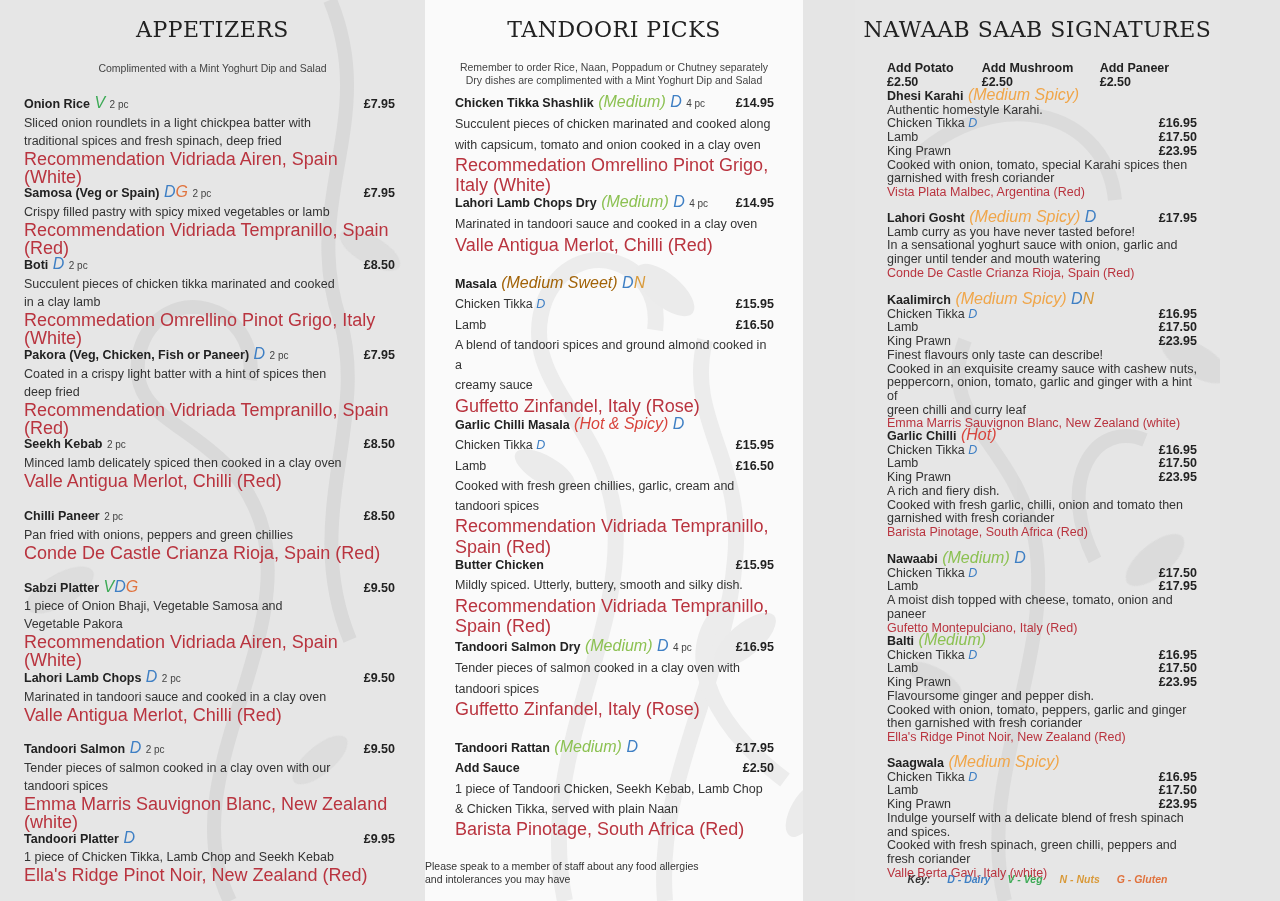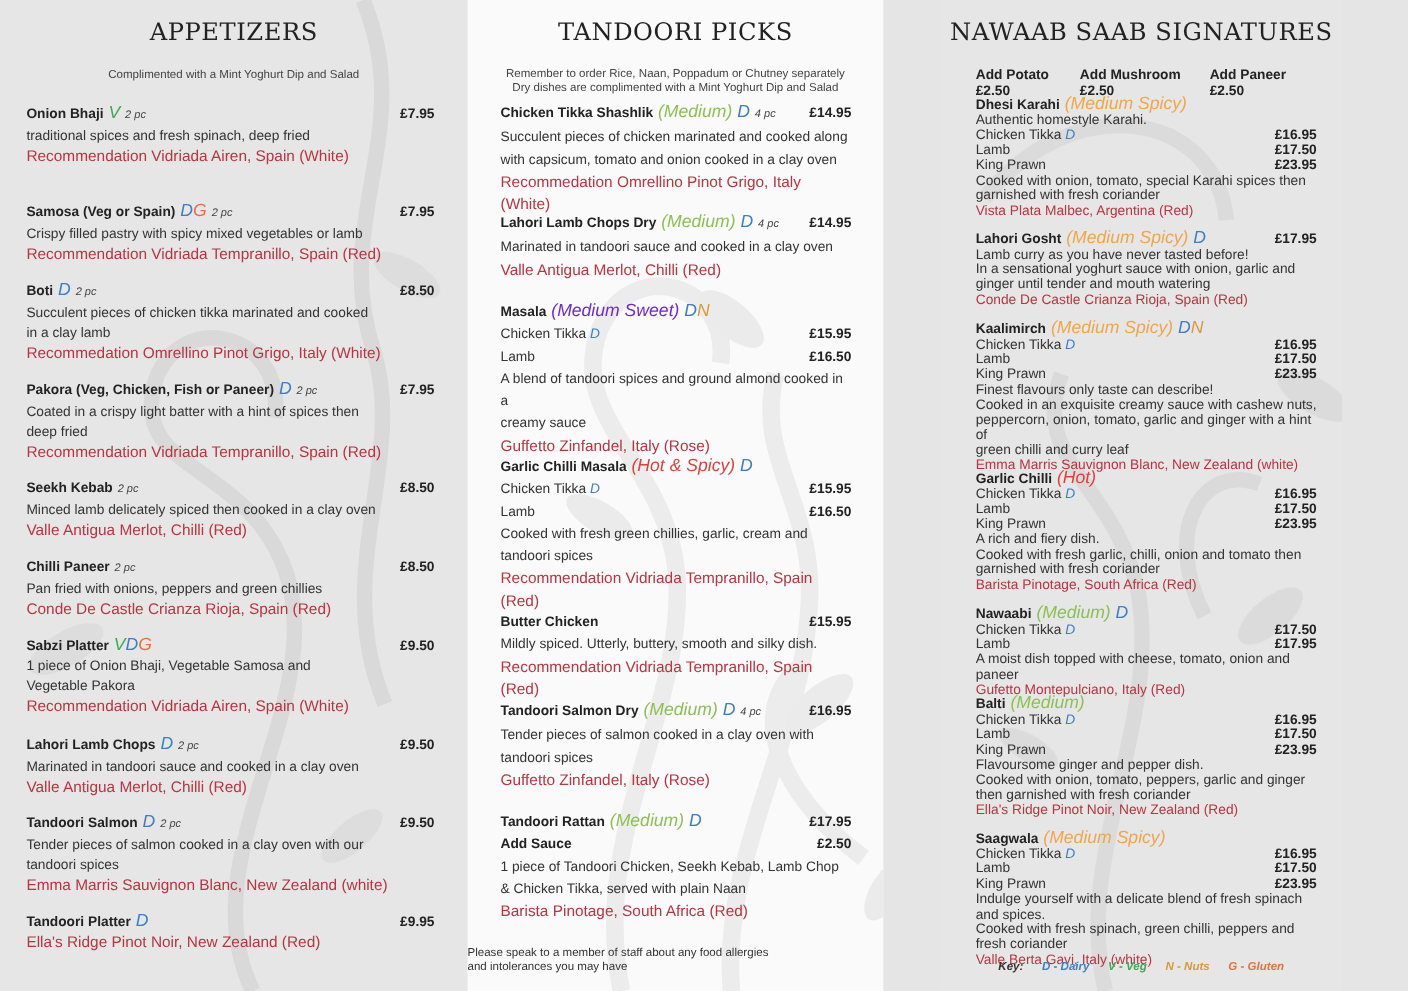--- a/index.html
+++ b/index.html
@@ -16,25 +16,25 @@
     color: #222222; font-weight: normal; top: 17px;
   }
   .subtitle { position: absolute; left: 0; right: 0; text-align: center; font-size: 10.5px; color: #444; line-height: 13px; }
   .item { position: absolute; left: 24px; right: 30px; }
   .mid .item { left: 30px; right: 29px; }
   .right .item { left: 32px; right: 23px; }
   .row { display: flex; justify-content: space-between; align-items: baseline; }
   .name { font-weight: bold; font-size: 12.5px; color: #222; }
   .price { font-weight: bold; font-size: 12.5px; color: #222; white-space: nowrap; }
   .desc { font-size: 12.5px; color: #333; }
-  .wine { font-size: 14px; color: #b9343f; }
+  .wine { font-size: 18px; color: #b9343f; }
   .tag { font-style: italic; font-weight: normal; }
-  .pc { font-style: italic; font-weight: normal; font-size: 10px; color: #444; }
+  .pc { font-weight: normal; font-size: 10px; color: #444; }
   .c-d { color: #3e7fc4; } .c-v { color: #3daa56; } .c-g { color: #e0723d; } .c-n { color: #d99a3a; }
-  .c-med { color: #8cc152; } .c-mspicy { color: #f0a64a; } .c-hot { color: #d8443c; } .c-msweet { color: #6d28d9; }
+  .c-med { color: #8cc152; } .c-mspicy { color: #f0a64a; } .c-hot { color: #d8443c; } .c-msweet { color: #a16207; }
   .left .row, .left .desc, .left .wine { line-height: 18px; }
   .mid .row, .mid .desc, .mid .wine { line-height: 20.3px; }
   .right .name, .right .price, .right .desc, .right .wine, .right .sub { font-size: 12.5px; line-height: 13.7px; }
   .right .row { line-height: 13.7px; }
   .sub { font-size: 12.5px; color: #333; }
   .addons { position: absolute; left: 32px; right: 23px; top: 61px; display: flex; justify-content: space-between; font-weight: bold; font-size: 12.5px; color: #222; }
   .footer-note { position: absolute; left: 0; right: 0; text-align: left; font-size: 10.5px; color: #333; line-height: 13px; }
   .key { position: absolute; left: 0; right: 0; text-align: center; font-size: 10.5px; font-style: italic; top: 873px; }
   .key span { margin: 0 7px; font-weight: bold; }
 </style>
@@ -52,23 +52,24 @@
       <ellipse cx="370" cy="250" rx="34" ry="14" transform="rotate(30 370 250)"></ellipse>
       <ellipse cx="320" cy="760" rx="34" ry="14" transform="rotate(-40 320 760)"></ellipse>
     </g>
   </svg>
 
   <h1 class="title">APPETIZERS</h1>
   <div class="subtitle" style="top:62px">Complimented with a Mint Yoghurt Dip and Salad</div>
 
   <div class="item" style="top:94px">
     <div class="row">
-        <span><span class="name">Onion Bhaji</span> <span class="tag c-v">V</span> <span class="pc">2 pc</span></span>
+        <span><span class="name">Onion Rice</span> <span class="tag c-v">V</span> <span class="pc">2 pc</span></span>
         <span class="price">£7.95</span>
       </div>
+    <div class="desc">Sliced onion roundlets in a light chickpea batter with</div>
     <div class="desc">traditional spices and fresh spinach, deep fried</div>
     <div class="wine">Recommendation Vidriada Airen, Spain (White)</div>
   </div>
 
   <div class="item" style="top:183px">
     <div class="row">
         <span><span class="name">Samosa (Veg or Spain)</span> <span class="tag"><span class="c-d">D</span><span class="c-g">G</span></span> <span class="pc">2 pc</span></span>
         <span class="price">£7.95</span>
       </div>
     <div class="desc">Crispy filled pastry with spicy mixed vegetables or lamb</div>
@@ -140,20 +141,21 @@
     <div class="desc">Tender pieces of salmon cooked in a clay oven with our</div>
     <div class="desc">tandoori spices</div>
     <div class="wine">Emma Marris Sauvignon Blanc, New Zealand (white)</div>
   </div>
 
   <div class="item" style="top:829px">
     <div class="row">
         <span><span class="name">Tandoori Platter</span> <span class="tag c-d">D</span></span>
         <span class="price">£9.95</span>
       </div>
+    <div class="desc">1 piece of Chicken Tikka, Lamb Chop and Seekh Kebab</div>
     <div class="wine">Ella's Ridge Pinot Noir, New Zealand (Red)</div>
   </div>
 </section>
 
 <section class="panel mid">
   <svg class="swirl" width="430" height="901" viewBox="0 0 430 901">
     <g fill="none" stroke="#ececec" stroke-width="16">
       <path d="M140 901 C 110 760, 200 640, 190 520 C 180 420, 90 380, 120 300 C 150 230, 240 260, 230 330"></path>
       <path d="M240 901 C 230 780, 300 680, 310 560 C 320 460, 260 420, 280 340"></path>
       <path d="M360 780 C 280 720, 250 640, 310 600"></path>

